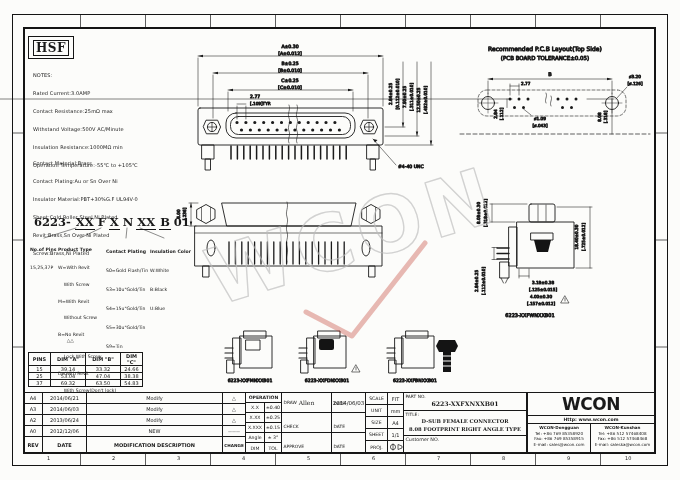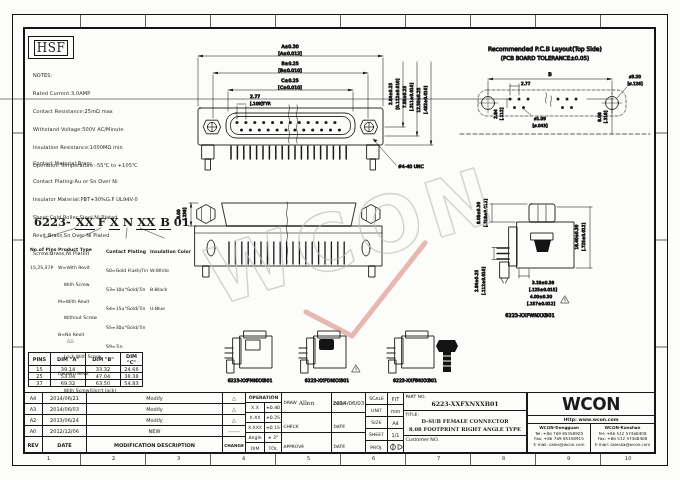--- a/index.html
+++ b/index.html
@@ -5,21 +5,21 @@
   html,body{margin:0;padding:0;background:#e8e8e4;}
   .sheet{position:relative;width:680px;height:480px;background:#fcfcfa;overflow:hidden;
          font-family:"DejaVu Sans",sans-serif;color:#1a1a1a;}
   .abs{position:absolute;}
   .outer-frame{left:12px;top:14px;width:654px;height:450px;border:1.6px solid #141414;}
   .inner-frame{left:23px;top:27px;width:633px;height:427px;border:2px solid #141414;box-sizing:border-box;}
   
   .hsf-box{left:28px;top:36px;width:46px;height:23px;border:1.8px solid #141414;box-sizing:border-box;
            display:flex;align-items:center;justify-content:center;}
   .hsf-box .in{border:0.8px solid #141414;padding:0 2px;font-family:"DejaVu Serif",serif;
-               font-size:12px;font-weight:normal;letter-spacing:0.5px;line-height:14px;}
+               font-size:12px;font-weight:bold;letter-spacing:0.5px;line-height:14px;}
   
   .notes{font-size:5px;line-height:6px;white-space:pre;letter-spacing:0.1px;}
   .notes1{left:33px;top:60px;}
   .notes2{left:33px;top:148px;}
   
   .ord-title{left:31px;top:194px;font-family:"DejaVu Serif",serif;font-style:italic;font-weight:bold;
              font-size:14.5px;letter-spacing:0.3px;}
   .ord-pn{left:34px;top:215px;font-family:"DejaVu Serif",serif;font-weight:bold;font-size:11.5px;white-space:nowrap;}
   .ord-pn span{margin-right:3px;}
   .ord-pn .u{border-bottom:1px solid #141414;padding:0 1px;}

